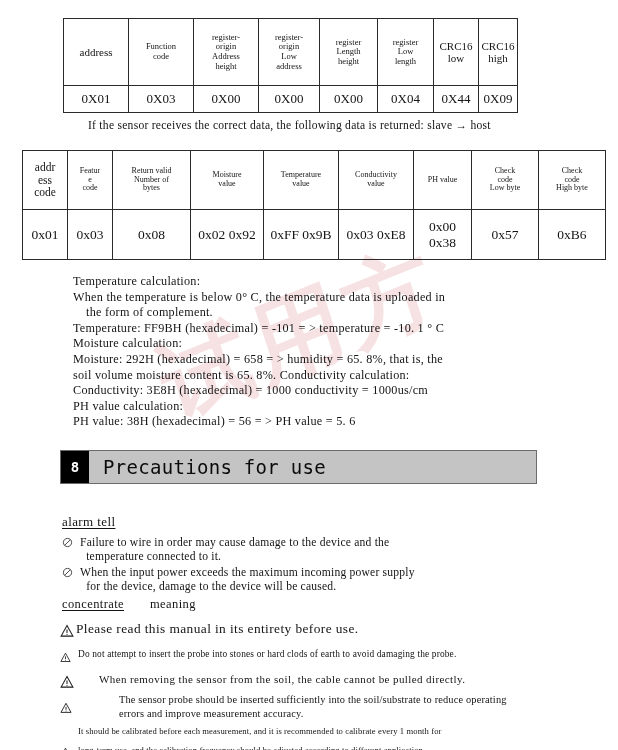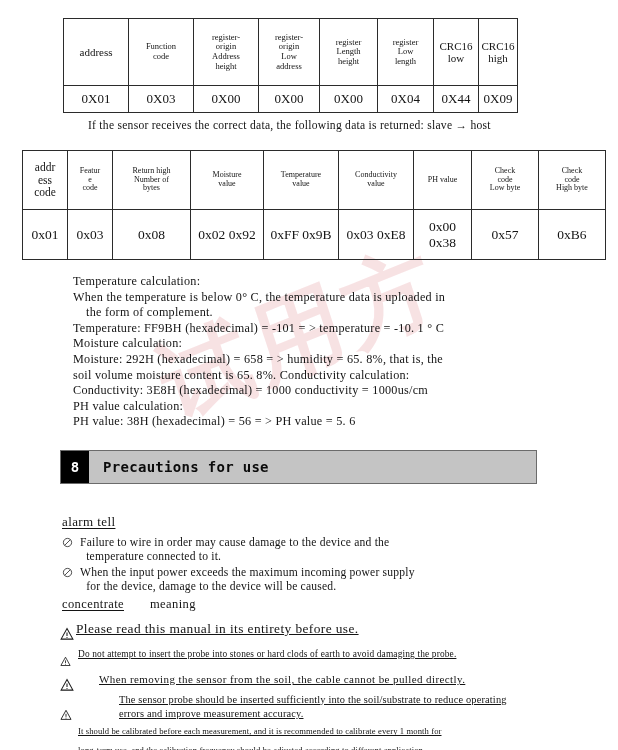--- a/index.html
+++ b/index.html
@@ -132,22 +132,22 @@
     font-family: "DejaVu Sans Mono", monospace;
     font-size: 14px;
     font-weight: 700;
   }
   #section-bar .title {
     flex: 1;
     display: flex;
     align-items: center;
     padding-left: 14px;
     font-family: "DejaVu Sans Mono", monospace;
-    font-size: 14px;
-    font-weight: 700;
+    font-size: 19px;
+    font-weight: 400;
     color: #0b0b0b;
     letter-spacing: 0.3px;
   }
 
   
   .sub-head {
     position: absolute;
     font-family: Liberation Serif, serif;
     font-size: 13px;
     letter-spacing: 0.4px;
@@ -181,21 +181,21 @@
   #alarm-list .bullet-txt {
     font-size: 11.6px;
     line-height: 14.4px;
     letter-spacing: 0.2px;
     text-indent: 0;
     padding-left: 2px;
   }
   #alarm-list .bullet-ico { padding-top: 1px; }
 
   #warn-list { left: 60px; top: 616px; width: 548px; }
-  #warn-list .bullet-row { align-items: flex-end; text-decoration: underline; }
+  #warn-list .bullet-row { align-items: center; }
   #warn-list .bullet-ico { padding-top: 2px; }
   #warn-list .w1 .bullet-txt { font-size: 13.4px; line-height: 25px; letter-spacing: 0.4px; }
   #warn-list .w2 .bullet-txt { font-size: 9.4px;  line-height: 25px; letter-spacing: 0.15px; }
   #warn-list .w3 .bullet-txt { font-size: 11px; line-height: 25px; letter-spacing: 0.4px; margin-left: 21px; }
   #warn-list .w4 .bullet-txt { font-size: 10.4px; line-height: 14.2px; letter-spacing: 0.15px; margin-left: 41px; }
   #warn-list .w5 .bullet-txt { font-size: 8.6px;  line-height: 19px;  letter-spacing: 0.1px; }
   #warn-list .w2, #warn-list .w4, #warn-list .w5 { margin-top: 1px; }
   #warn-list .w1 .bullet-ico { padding-top: 5px; }
   #warn-list .w3 .bullet-ico { padding-top: 5px; }
   #warn-list .w2 .bullet-ico { padding-top: 6px; }
@@ -295,21 +295,21 @@
             </td>
         <td class="head" style="width:42px">
               <span class="cell-lines">
                 <i>Featur</i>
                 <i>e</i>
                 <i>code</i>
               </span>
             </td>
         <td class="head" style="width:75px">
               <span class="cell-lines">
-                <i>Return high</i>
+                <i>Return valid</i>
                 <i>Number of</i>
                 <i>bytes</i>
               </span>
             </td>
         <td class="head" style="width:70px">
               <span class="cell-lines">
                 <i>Moisture</i>
                 <i>value</i>
               </span>
             </td>

